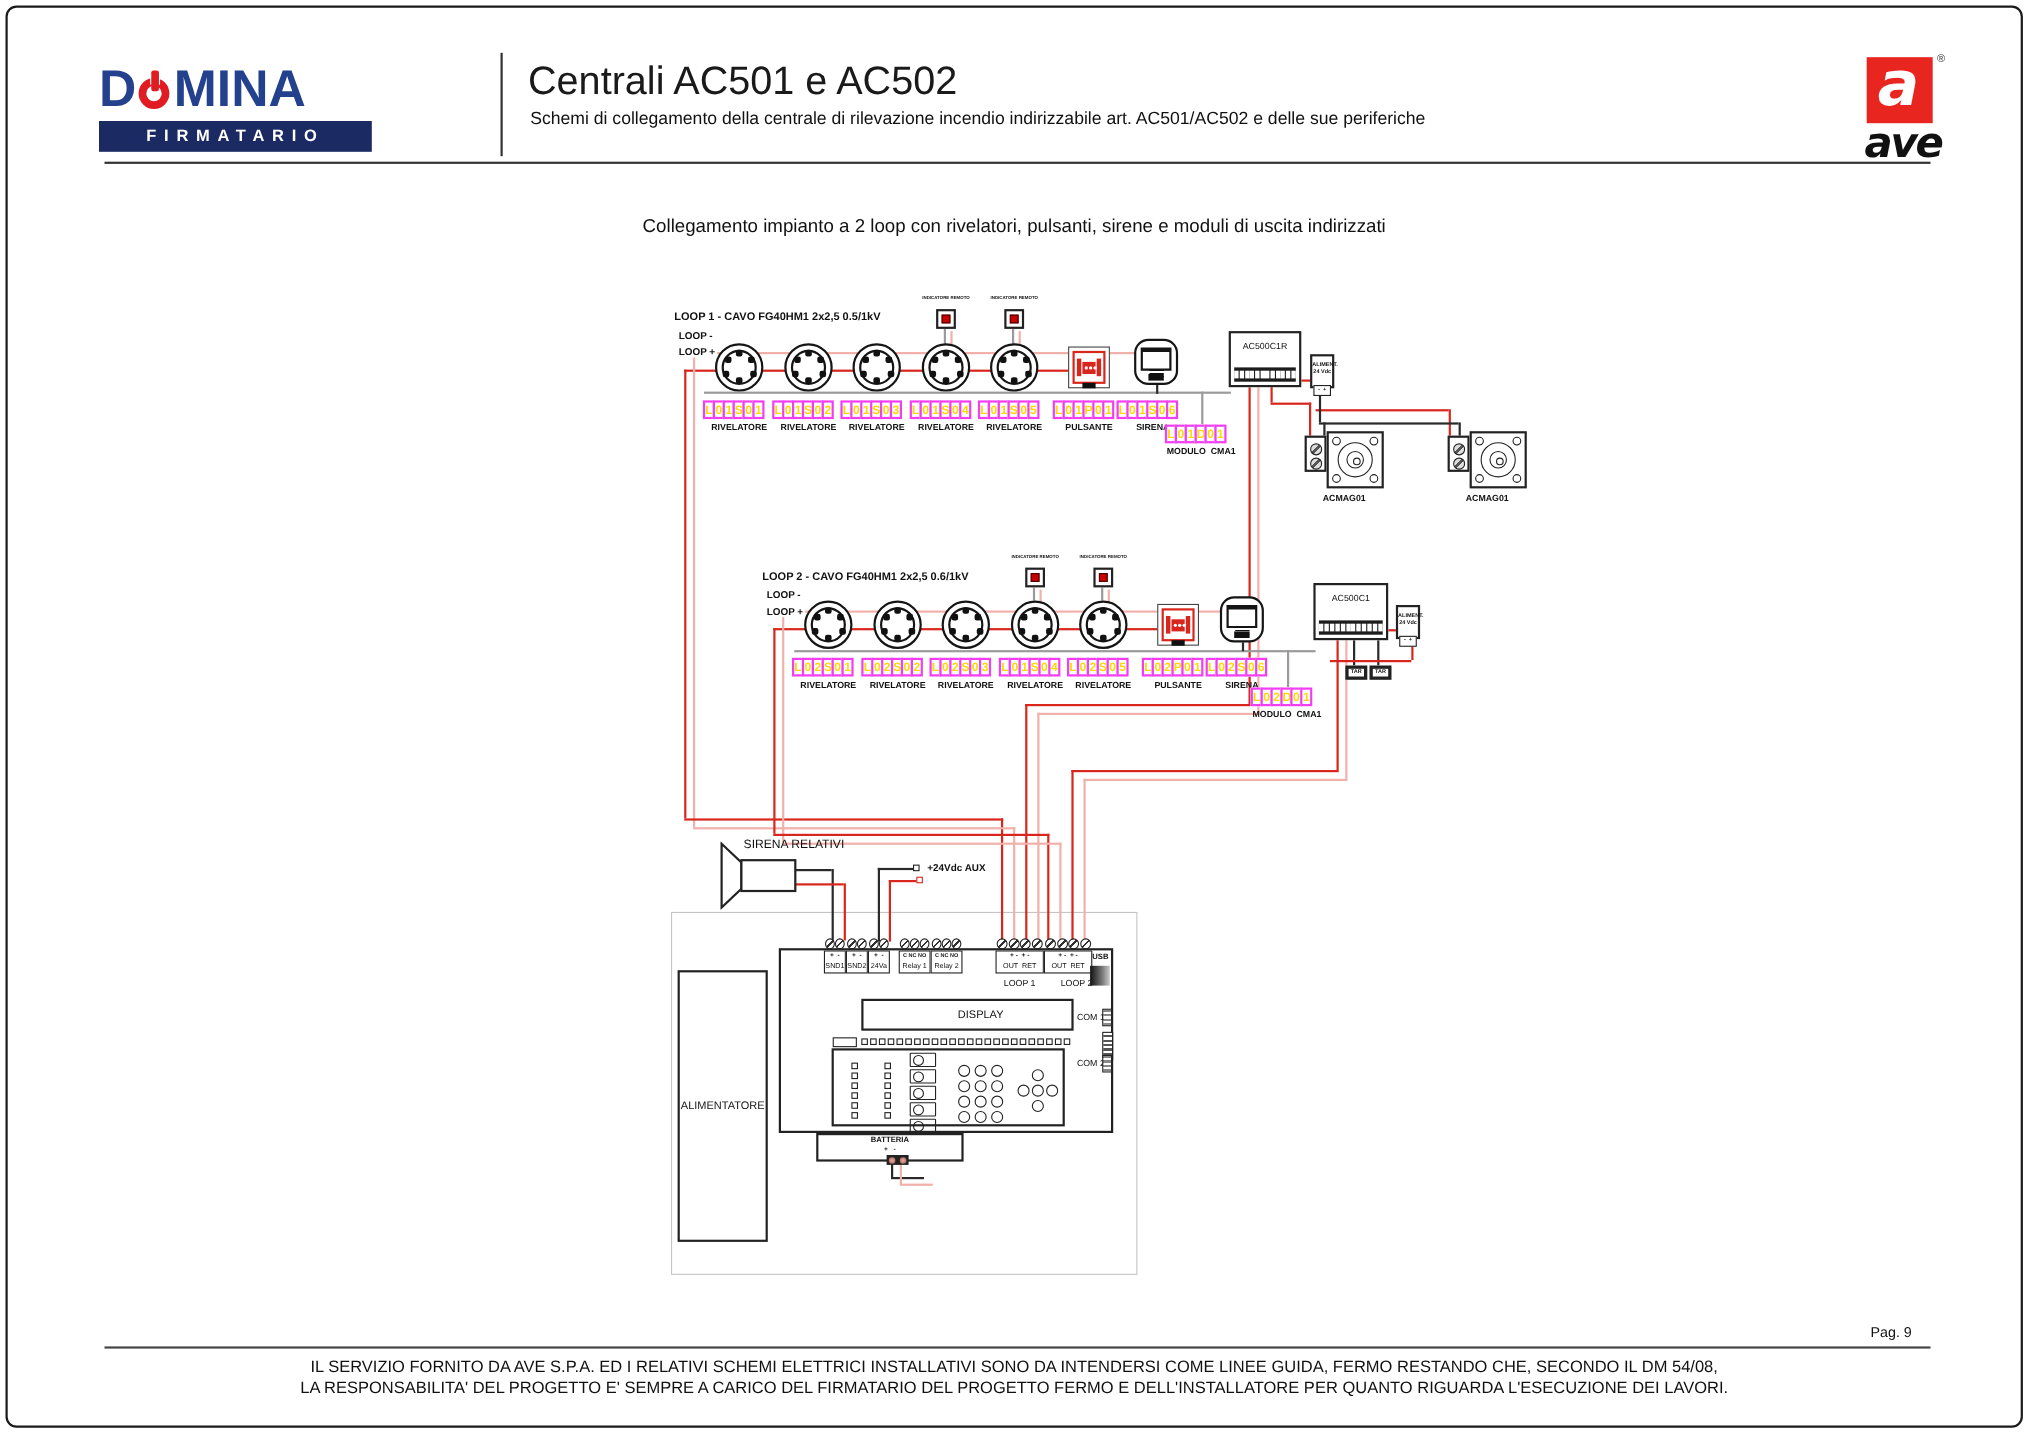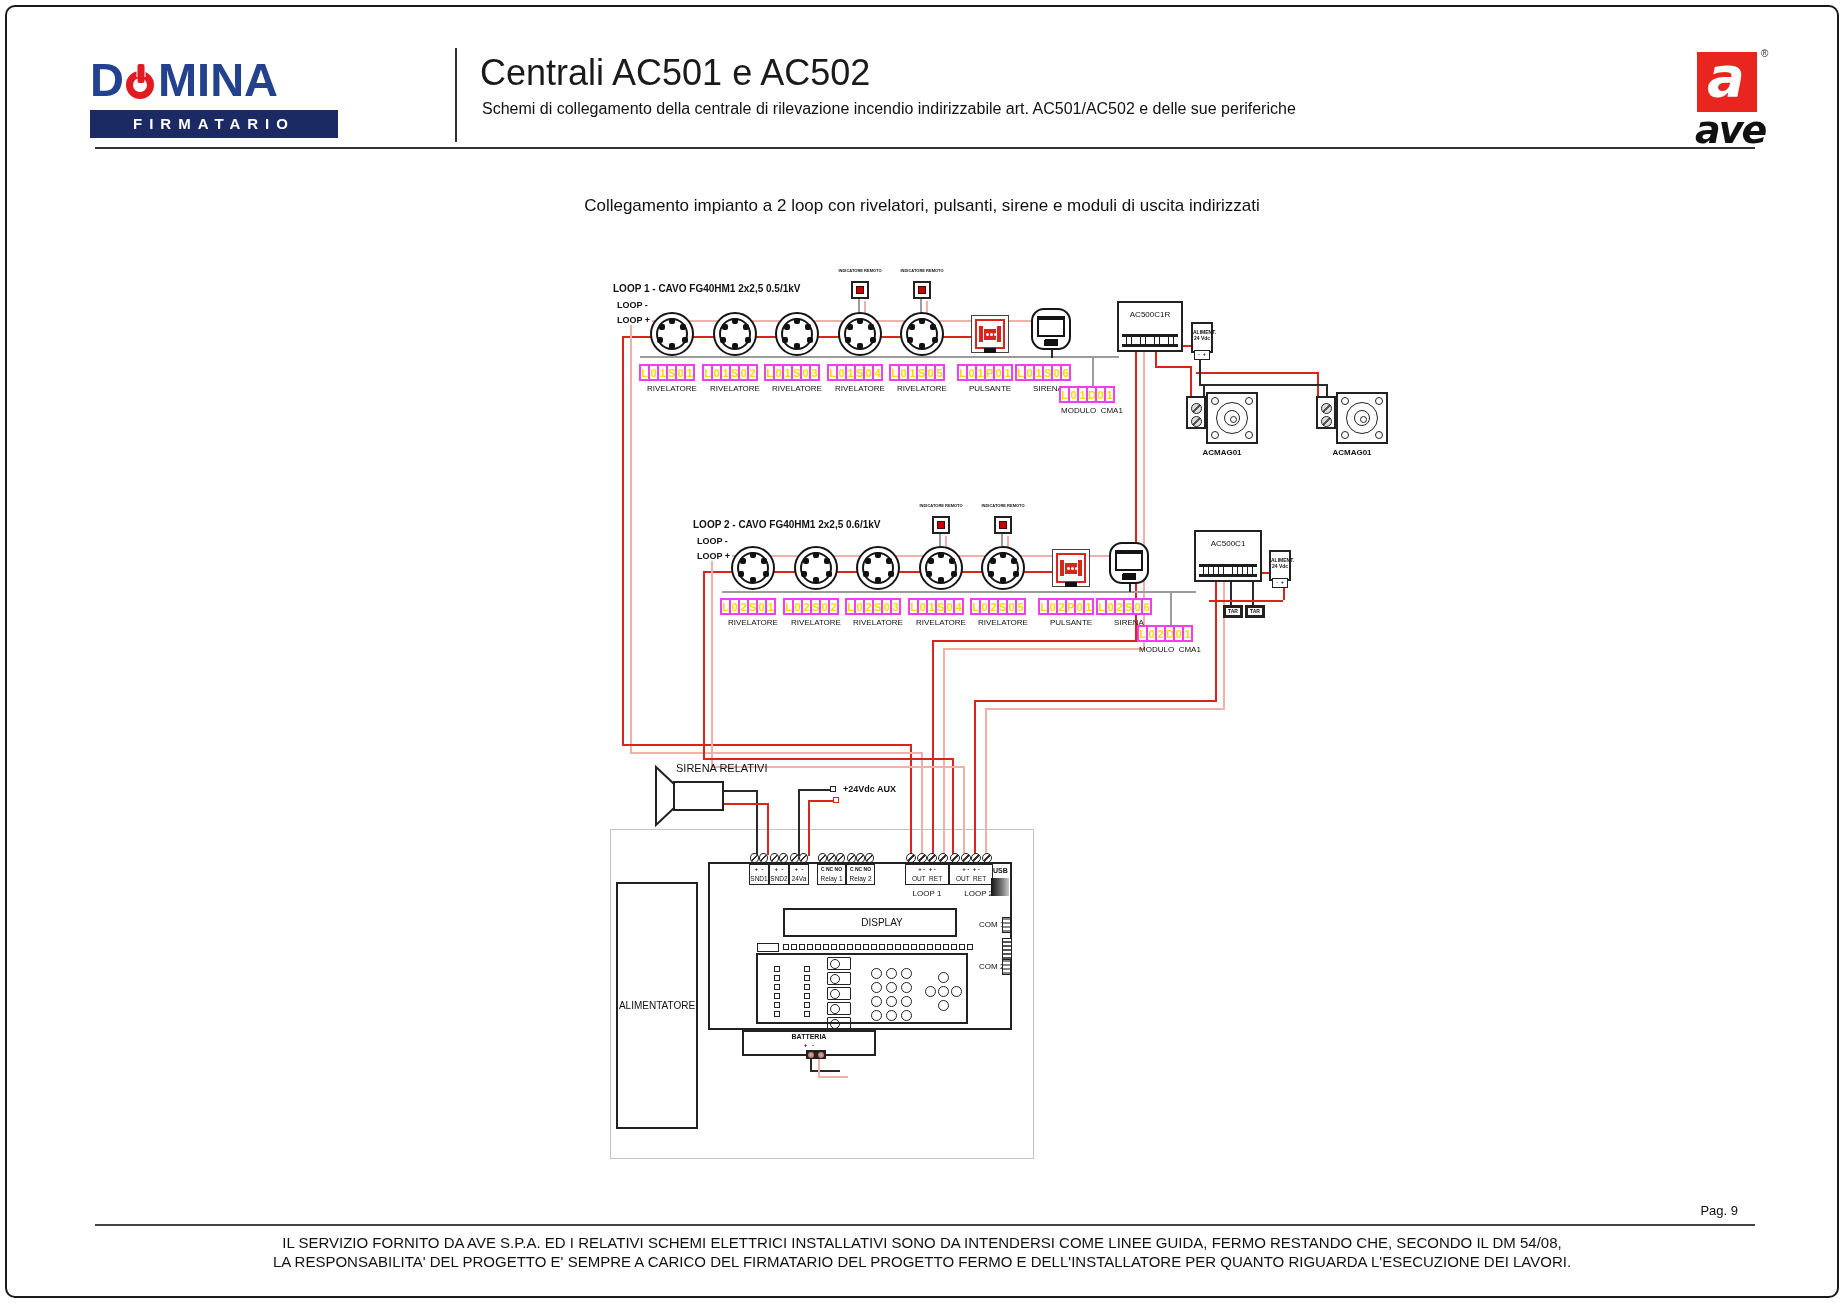--- a/index.html
+++ b/index.html
@@ -45,21 +45,21 @@
   .ddots{position:absolute;inset:0;}
   .ddot{position:absolute;width:6px;height:6px;background:#111;border-radius:2px;}
   .ddot:nth-child(1){left:17px;top:4px}.ddot:nth-child(2){left:28px;top:10px}
   .ddot:nth-child(3){left:30px;top:23px}.ddot:nth-child(4){left:17px;top:29px}
   .ddot:nth-child(5){left:5px;top:23px}.ddot:nth-child(6){left:7px;top:10px}
 
   .tag{display:flex;height:17px;z-index:3;background:#fff;}
   .tag-ch{width:11px;height:17px;border:2px solid #f33df3;margin-left:-2px;background:#fff;color:#ffd900;
           font-weight:bold;font-size:11px;line-height:15px;text-align:center;box-sizing:border-box;}
   .tag-ch:first-child{margin-left:0;}
-  .devlbl{font-weight:normal;font-size:8px;text-align:center;white-space:pre;z-index:3;}
+  .devlbl{font-weight:bold;font-size:8px;text-align:center;white-space:pre;z-index:3;}
 
   .callpoint{width:38px;height:38px;border:1px solid #444;background:#fff;box-sizing:border-box;}
   .cp-in{position:absolute;inset:3px;border:2px solid #d9261c;}
   .cp-in::before{content:"";position:absolute;left:2px;top:5px;bottom:5px;width:4px;background:#d9261c;}
   .cp-in::after{content:"";position:absolute;right:2px;top:5px;bottom:5px;width:4px;background:#d9261c;}
   .cp-mid{position:absolute;left:12px;right:12px;top:13px;height:11px;background:#d9261c;}
   .cp-mid::before{content:"";position:absolute;left:2px;top:4px;width:3px;height:3px;background:#fff;border-radius:50%;
                   box-shadow:4px 0 #fff,8px 0 #fff;}
   .cp-conn{position:absolute;bottom:-1px;left:50%;transform:translateX(-50%);width:12px;height:5px;background:#111;}
 
@@ -106,21 +106,21 @@
   .alim{left:616px;top:882px;width:82px;height:247px;border:2px solid #222;box-sizing:border-box;background:#fff;z-index:2;
         display:flex;align-items:center;justify-content:center;font-size:10px;}
   .board{left:708px;top:862px;width:304px;height:168px;border:2px solid #222;box-sizing:border-box;background:#fff;z-index:2;}
   .tblock{border:1px solid #222;background:#fff;text-align:center;box-sizing:border-box;z-index:3;}
   .tscrews{position:absolute;top:-12px;left:0;right:0;display:flex;justify-content:space-evenly;}
   .screw{width:10px;height:10px;border:1px solid #222;border-radius:50%;box-sizing:border-box;background:
          linear-gradient(135deg,#fff 42%,#333 42%,#333 58%,#fff 58%);}
   .tpins{font-size:6px;font-weight:bold;line-height:9px;white-space:pre;}
   .tname{font-size:6.5px;line-height:9px;white-space:pre;}
   .grp-lbl{font-size:8px;z-index:3;white-space:pre;}
-  .display{left:783px;top:908px;width:174px;height:29px;border:2px solid #222;box-sizing:border-box;z-index:3;
+  .display{left:783px;top:908px;width:193px;height:29px;border:2px solid #222;box-sizing:border-box;z-index:3;
            display:flex;align-items:center;justify-content:center;font-size:10px;padding-left:24px;}
   .ledrect{left:757px;top:943px;width:20px;height:7px;border:1px solid #222;z-index:3;}
   .ledrow{left:783px;top:944px;display:flex;gap:2px;z-index:3;}
   .led{width:4px;height:4px;border:1px solid #222;}
   .keypad{left:756px;top:953px;width:212px;height:71px;border:2px solid #222;box-sizing:border-box;z-index:3;}
   .ksqcol{display:flex;flex-direction:column;gap:3px;z-index:4;}
   .ksq{width:4px;height:4px;border:1px solid #222;}
   .kbtncol{display:flex;flex-direction:column;gap:2px;z-index:4;}
   .kbtn{width:22px;height:11px;border:1px solid #222;border-radius:1px;position:relative;}
   .kbtn::after{content:"";position:absolute;left:2px;top:1px;width:8px;height:8px;border:1px solid #222;border-radius:50%;}

